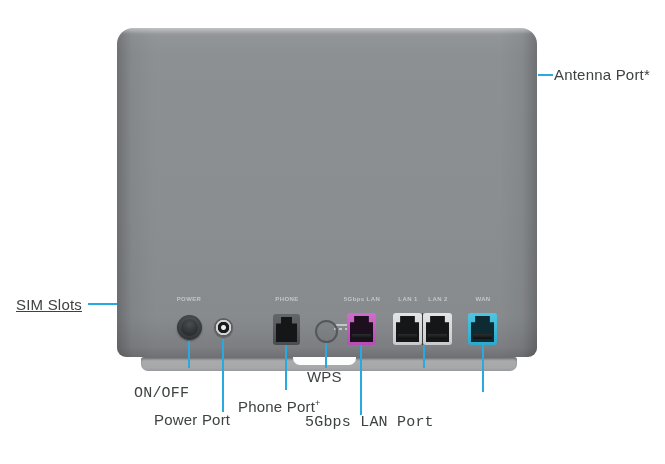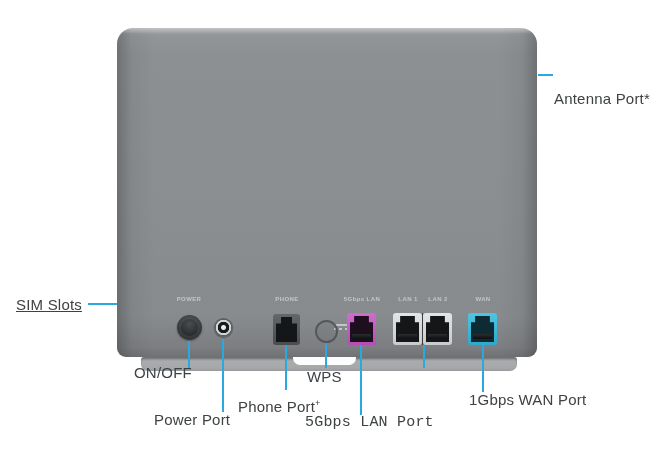--- a/index.html
+++ b/index.html
@@ -80,22 +80,22 @@
   .dc-icon .dashed{position:absolute;left:0;right:0;top:4px;height:2px;
     background:repeating-linear-gradient(90deg,#c3c6c8 0 3px,transparent 3px 5.5px);}
   .wps-icon{position:absolute;top:294px;left:323px;width:8px;height:10px;}
   
   .line{position:absolute;background:#2aa9e0;}
   .lbl{
     position:absolute;font-size:15px;color:#3e4243;letter-spacing:.2px;white-space:nowrap;
   }
   .lbl sup{font-size:9px;}
   .lbl-sim{left:10px;top:296px;width:72px;text-align:right;text-decoration:underline;}
-  .lbl-antenna{left:554px;top:66px;margin-top:24px;}
-  .lbl-onoff{left:134px;top:364px;}
+  .lbl-antenna{left:554px;top:66px;}
+  .lbl-onoff{left:134px;top:385px;font-family:Liberation Mono, monospace;}
   .lbl-wps{left:307px;top:368px;}
   .lbl-lan1g{left:366px;top:368px;}
   .lbl-phone{left:238px;top:398px;}
   .lbl-wan1g{left:469px;top:391px;}
   .lbl-power{left:154px;top:411px;}
   .lbl-lan5g{left:305px;top:414px;font-family:Liberation Mono, monospace;}
   .ln-sim{left:88px;top:303px;width:29px;height:2px;}
   .ln-antenna{left:538px;top:74px;width:15px;height:2px;}
   .ln-onoff{left:188px;top:341px;width:2px;height:27px;}
   .ln-power{left:222px;top:339px;width:2px;height:73px;}
@@ -167,17 +167,16 @@
   <div class="line ln-wps"></div>
   <div class="line ln-5g"></div>
   <div class="line ln-lanpair"></div>
   <div class="line ln-wan"></div>
 
   <div class="lbl lbl-sim">SIM Slots</div>
   <div class="lbl lbl-antenna">Antenna Port*</div>
   <div class="lbl lbl-onoff">ON/OFF</div>
   <div class="lbl lbl-wps">WPS</div>
   <div class="lbl lbl-phone"><span>Phone Port</span><sup>+</sup></div>
-  <div class="lbl lbl-wan1g">1Gbps WAN Port</div>
   <div class="lbl lbl-power">Power Port</div>
   <div class="lbl lbl-lan5g">5Gbps LAN Port</div>
 
 </div>
 
 </body></html>

